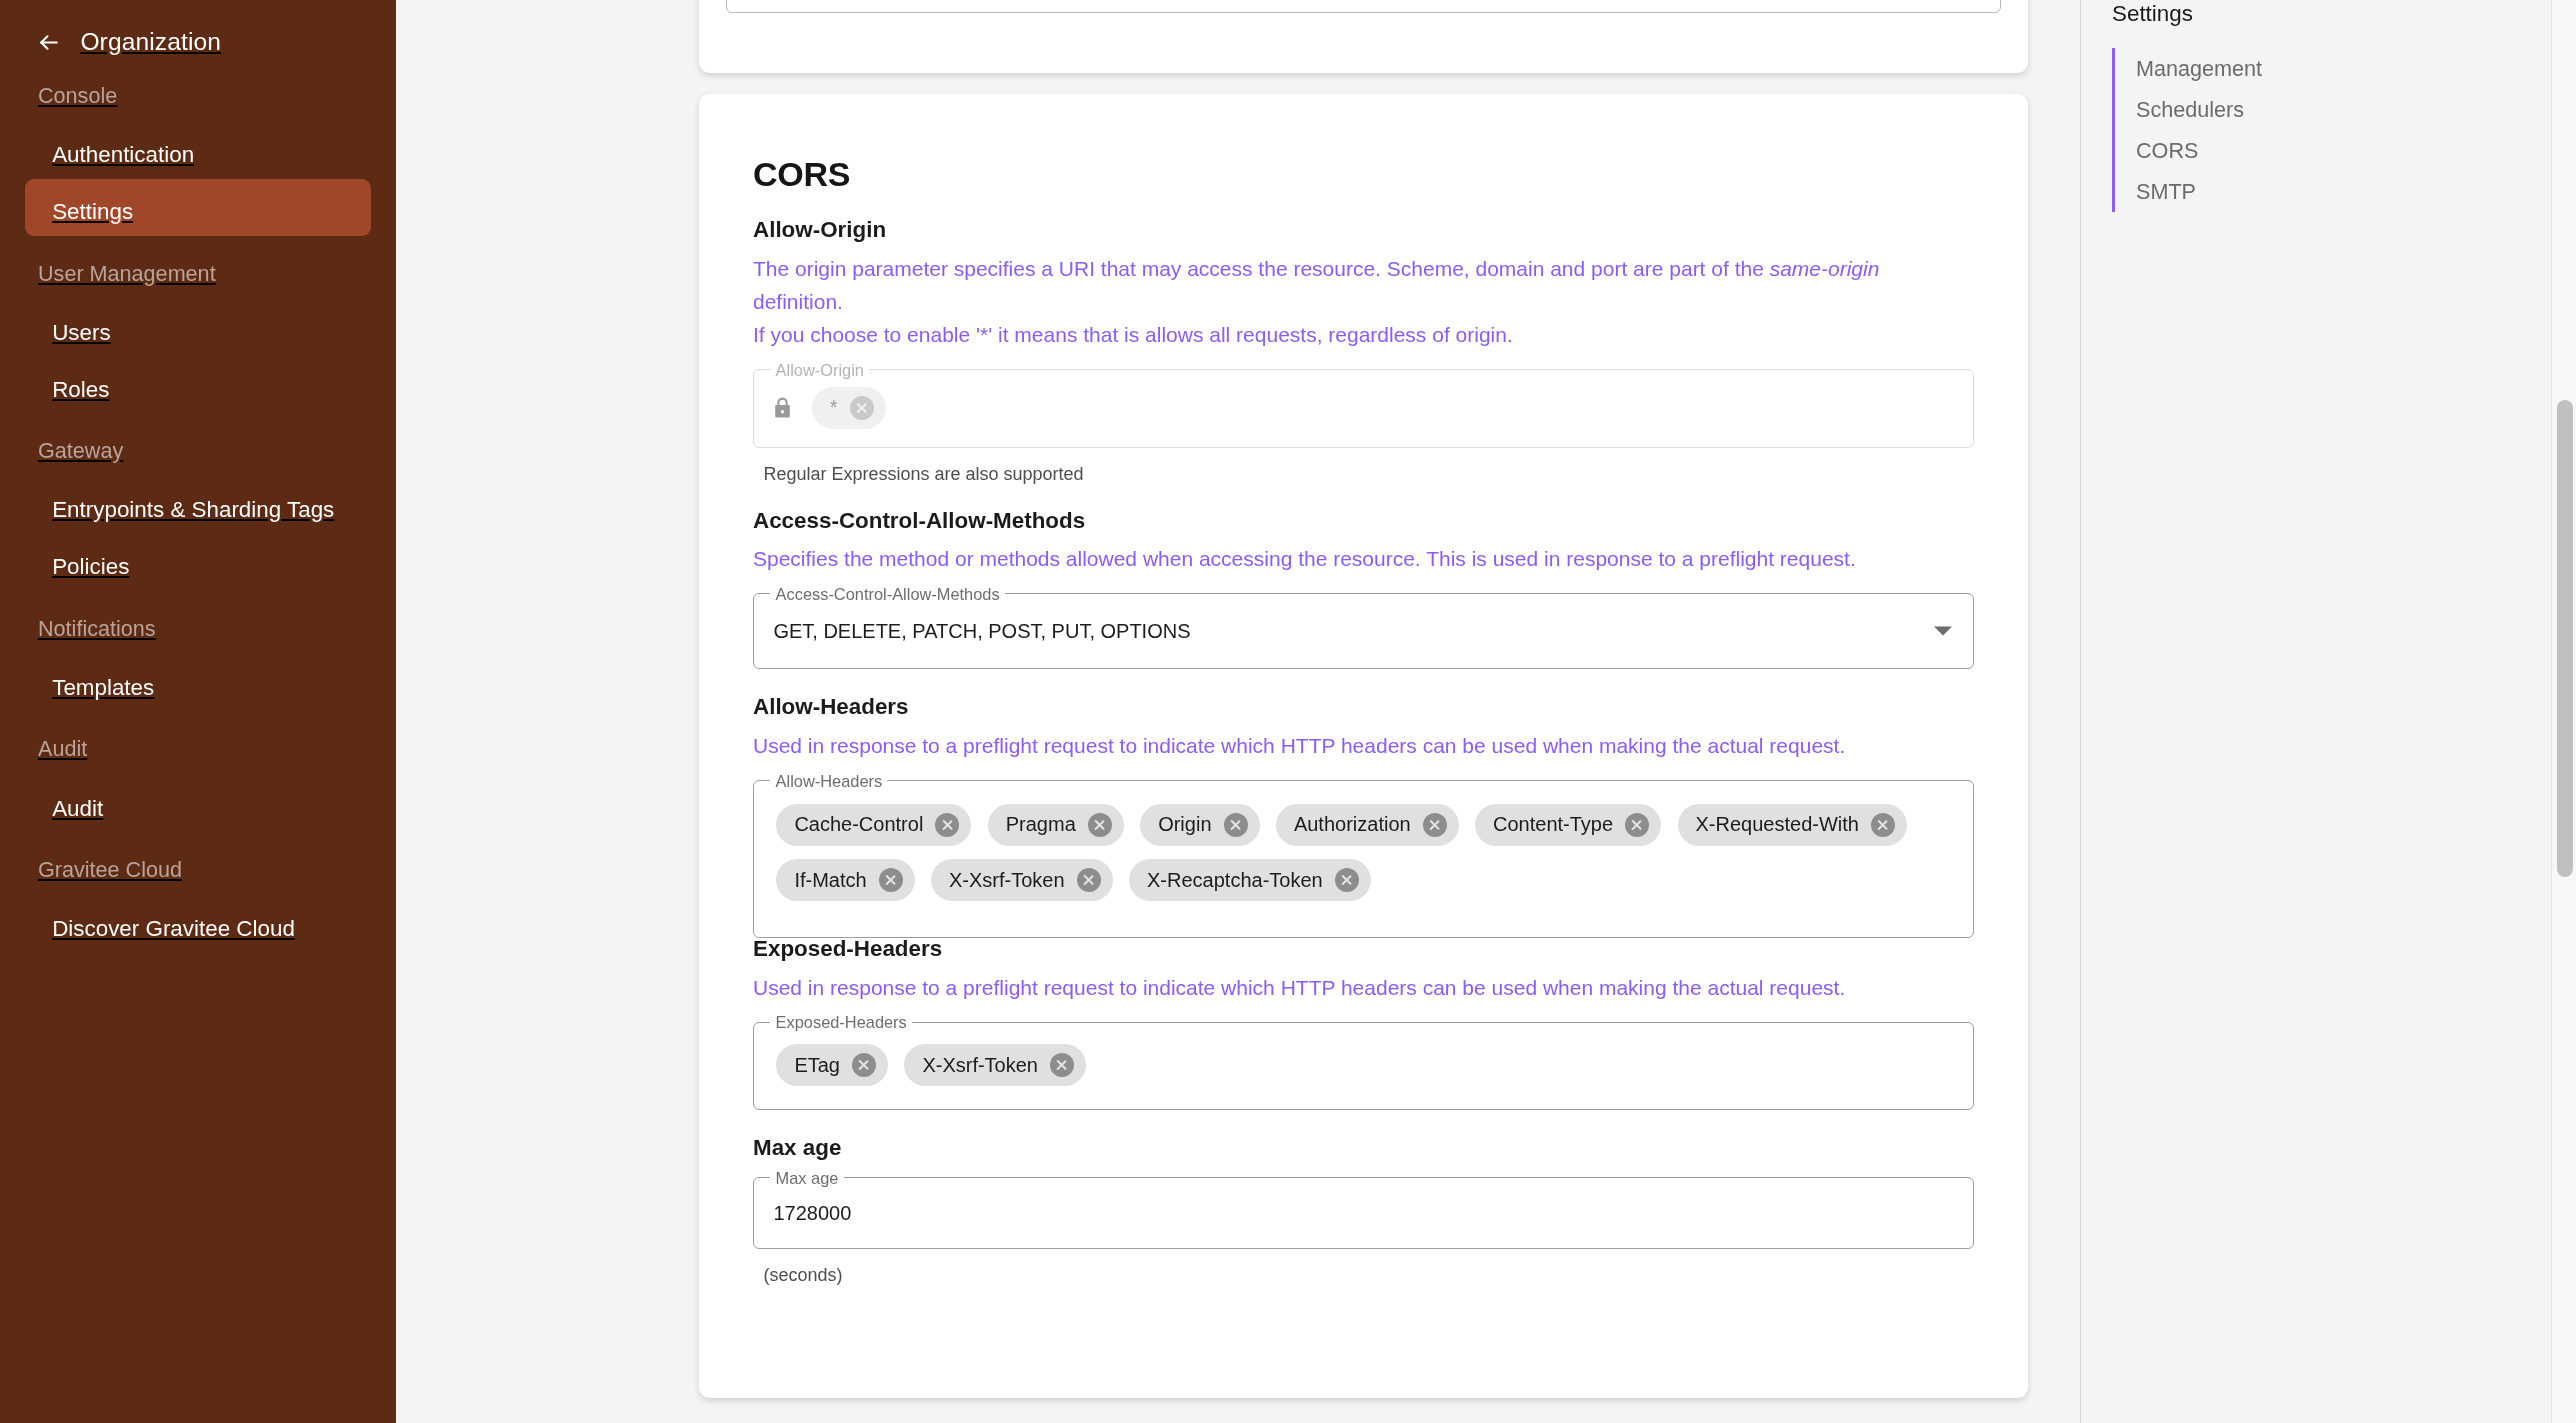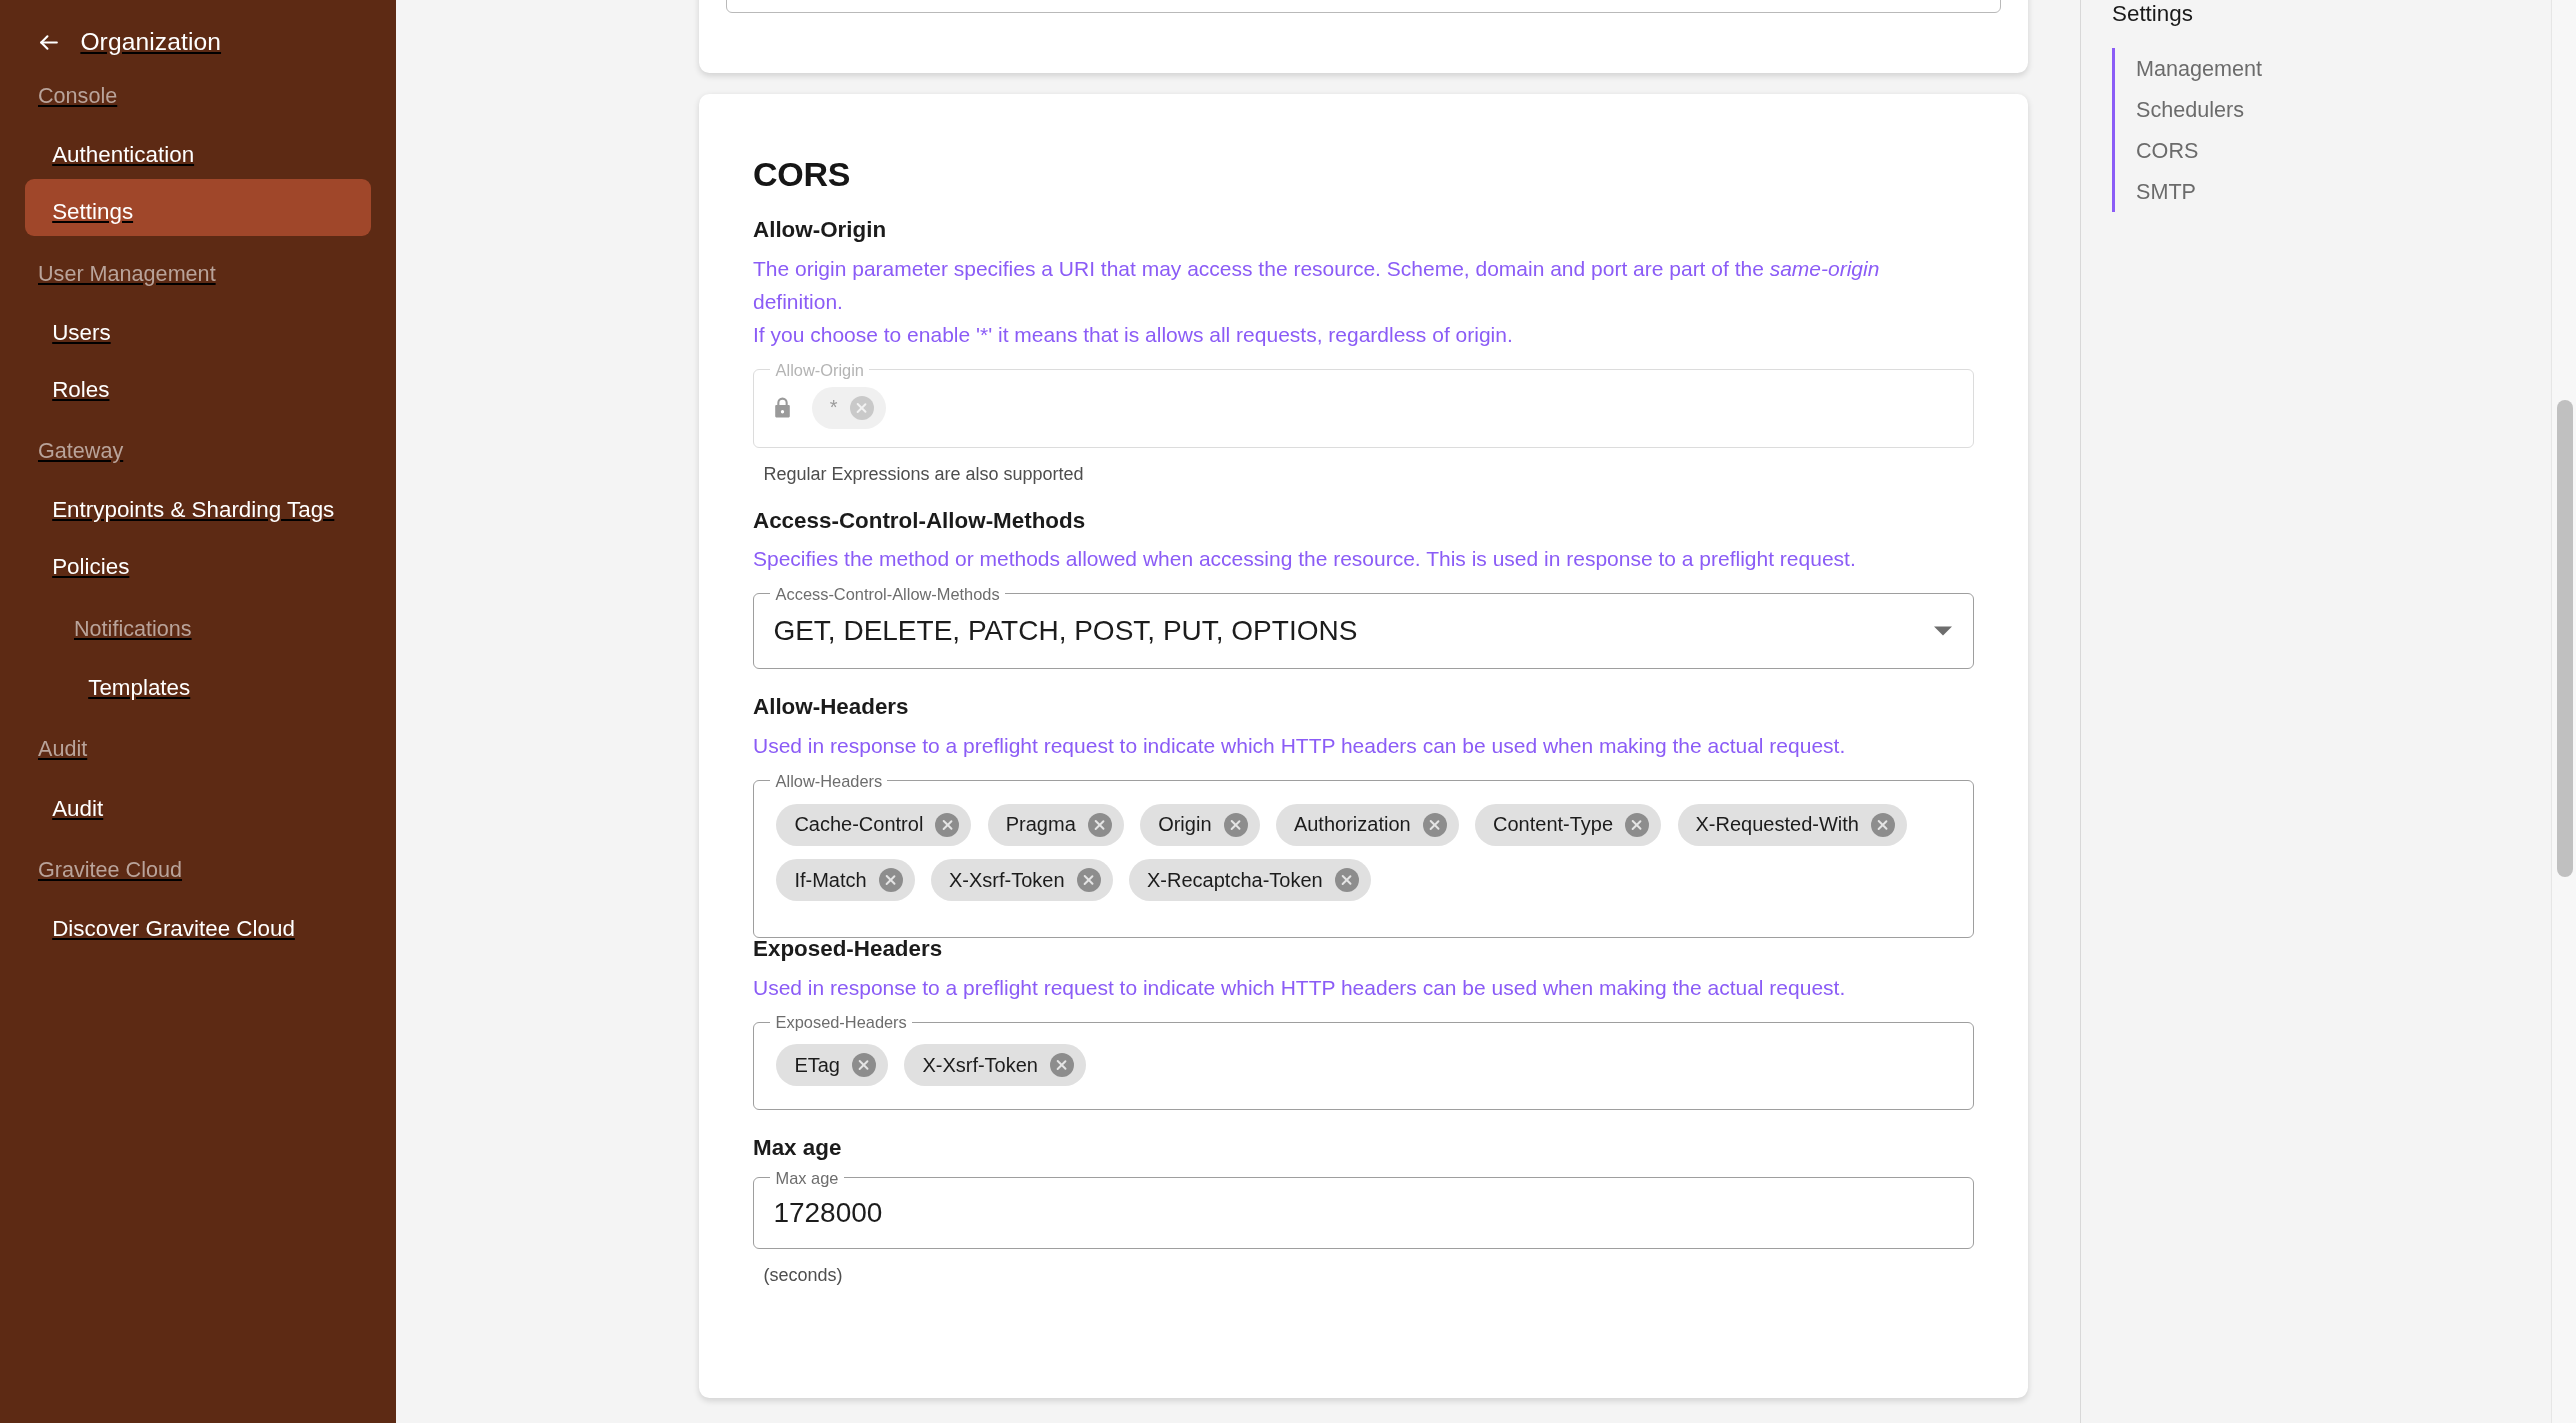--- a/index.html
+++ b/index.html
@@ -148,21 +148,21 @@
     top: -9.7px; left: 16.4px;
     background: #fff;
     padding: 0 5.2px;
     font-size: 16.4px;
     color: #6d6d6d;
     line-height: 19.4px;
     white-space: nowrap;
   }
   .ff.disabled .ff-legend { color: #b4b4b4; }
   .ff-value {
-    font-size: 28px;
+    font-size: 20px;
     color: #1c1c1c;
     padding: 0 19.4px;
     display: flex; align-items: center;
     height: 100%;
   }
 
   .select-arrow {
     position: absolute;
     right: 21px; top: 50%;
     transform: translateY(-50%);
@@ -311,21 +311,21 @@
       <div class="sb-group-label">Gateway</div>
       <div style="height:15px;"></div>
       <div class="sb-item">
         <span>Entrypoints &amp; Sharding Tags</span>
       </div>
       <div class="sb-item">
         <span>Policies</span>
       </div>
     </div>
 
-    <div class="sb-sec" style="margin-top:27px;margin-left:36px;">
+    <div class="sb-sec" style="margin-top:27px;">
       <div class="sb-group-label">Notifications</div>
       <div style="height:15px;"></div>
       <div class="sb-item">
         <span>Templates</span>
       </div>
     </div>
 
     <div class="sb-sec" style="margin-top:27px;">
       <div class="sb-group-label">Audit</div>
       <div style="height:15px;"></div>

